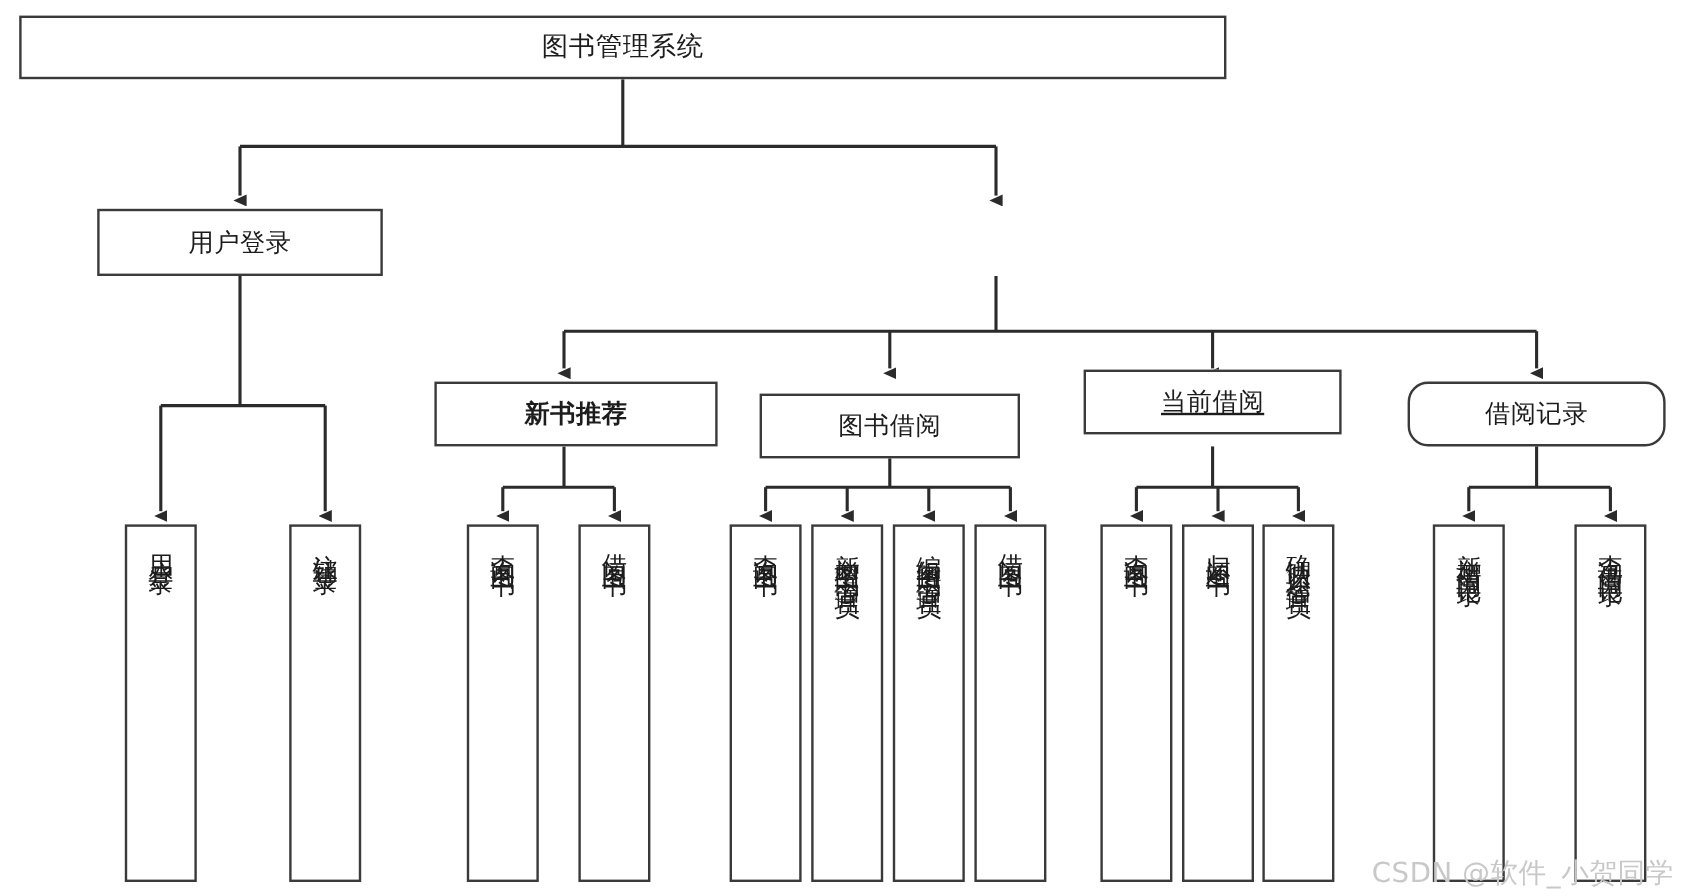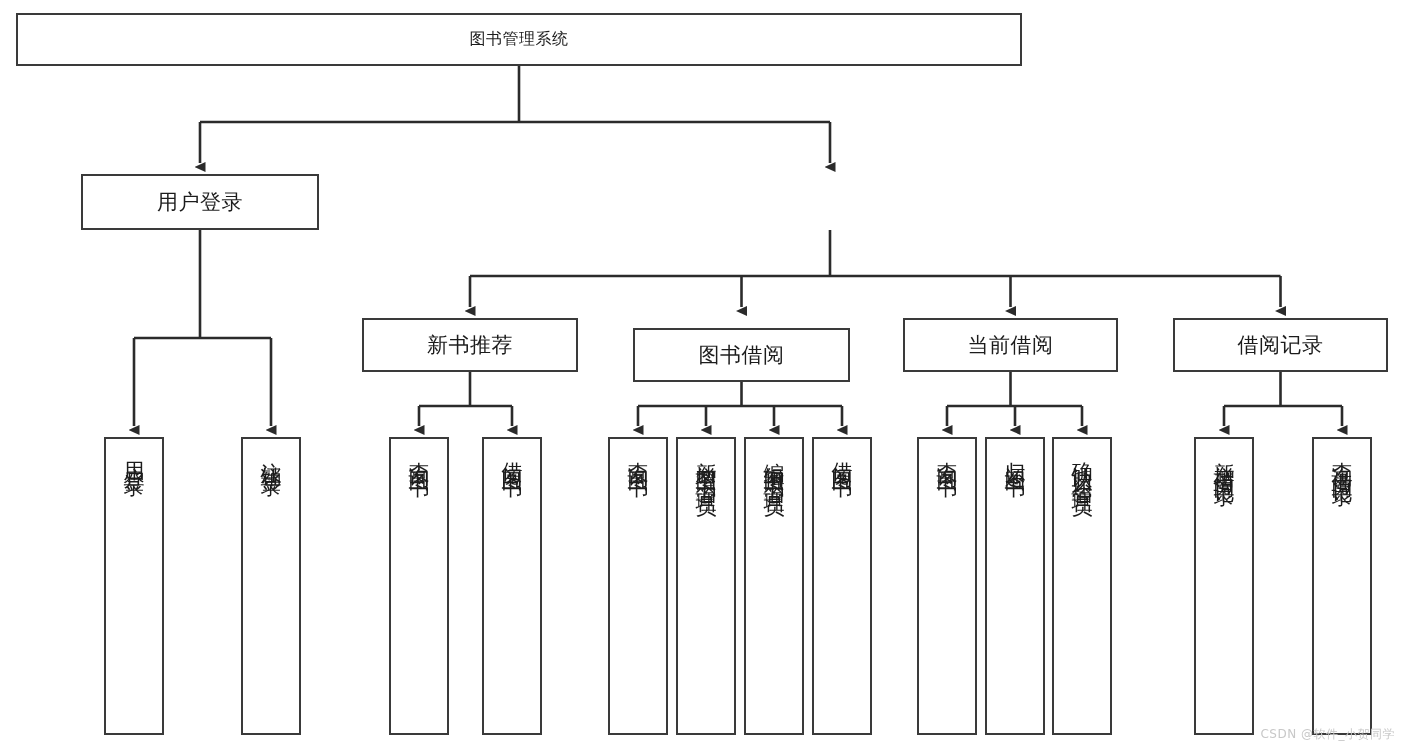--- a/index.html
+++ b/index.html
@@ -39,41 +39,41 @@
     text-align: center;
     line-height: 1.18;
     letter-spacing: 0.5px;
     white-space: nowrap;
   }
   
   .h .node-label {
     font-size: 21px;
   }
   .root .node-label {
-    font-size: 16px;
+    font-size: 22px;
   }
   
   .v {
     align-items: flex-start;
     padding-top: 6px;
   }
   .v .node-label {
     writing-mode: vertical-rl;
     text-orientation: upright;
     font-size: 21px;
     line-height: 1.05;
     letter-spacing: 5px;
     white-space: nowrap;
     margin: 0 auto;
   }
   .watermark {
     position: absolute;
     right: 10px;
     bottom: 4px;
-    font-size: 12px;
+    font-size: 23px;
     color: #c8c8c8;
     font-family: "DejaVu Sans", "Liberation Sans", sans-serif;
     white-space: nowrap;
     letter-spacing: 0.5px;
   }
 </style>
 </head>
 <body>
 
 <div id="canvas">
@@ -122,30 +122,30 @@
   </svg>
 
   <div class="node root h" style="left: 16px; top: 13px; width: 1006px; height: 53px;">
     <span class="node-label">图书管理系统</span>
   </div>
 
   <div class="node h" style="left: 81px; top: 174px; width: 238px; height: 56px;">
     <span class="node-label">用户登录</span>
   </div>
 
-  <div class="node h" style="left: 362px; top: 318px; width: 216px; height: 54px;">
+  <div class="node h" style="left: 362px; top: 318px; width: 236px; height: 54px; font-weight: bold;">
     <span class="node-label">新书推荐</span>
   </div>
   <div class="node h" style="left: 633px; top: 328px; width: 217px; height: 54px;">
     <span class="node-label">图书借阅</span>
   </div>
-  <div class="node h" style="left: 903px; top: 318px; width: 215px; height: 54px;">
+  <div class="node h" style="left: 903px; top: 308px; width: 215px; height: 54px; text-decoration: underline;">
     <span class="node-label">当前借阅</span>
   </div>
-  <div class="node h" style="left: 1173px; top: 318px; width: 215px; height: 54px;">
+  <div class="node h" style="left: 1173px; top: 318px; width: 215px; height: 54px; border-radius: 17px;">
     <span class="node-label">借阅记录</span>
   </div>
 
   <div class="node v" style="left: 104px; top: 437px; width: 60px; height: 298px;">
     <span class="node-label">用户登录</span>
   </div>
   <div class="node v" style="left: 241px; top: 437px; width: 60px; height: 298px;">
     <span class="node-label">注销登录</span>
   </div>
   <div class="node v" style="left: 389px; top: 437px; width: 60px; height: 298px;">

